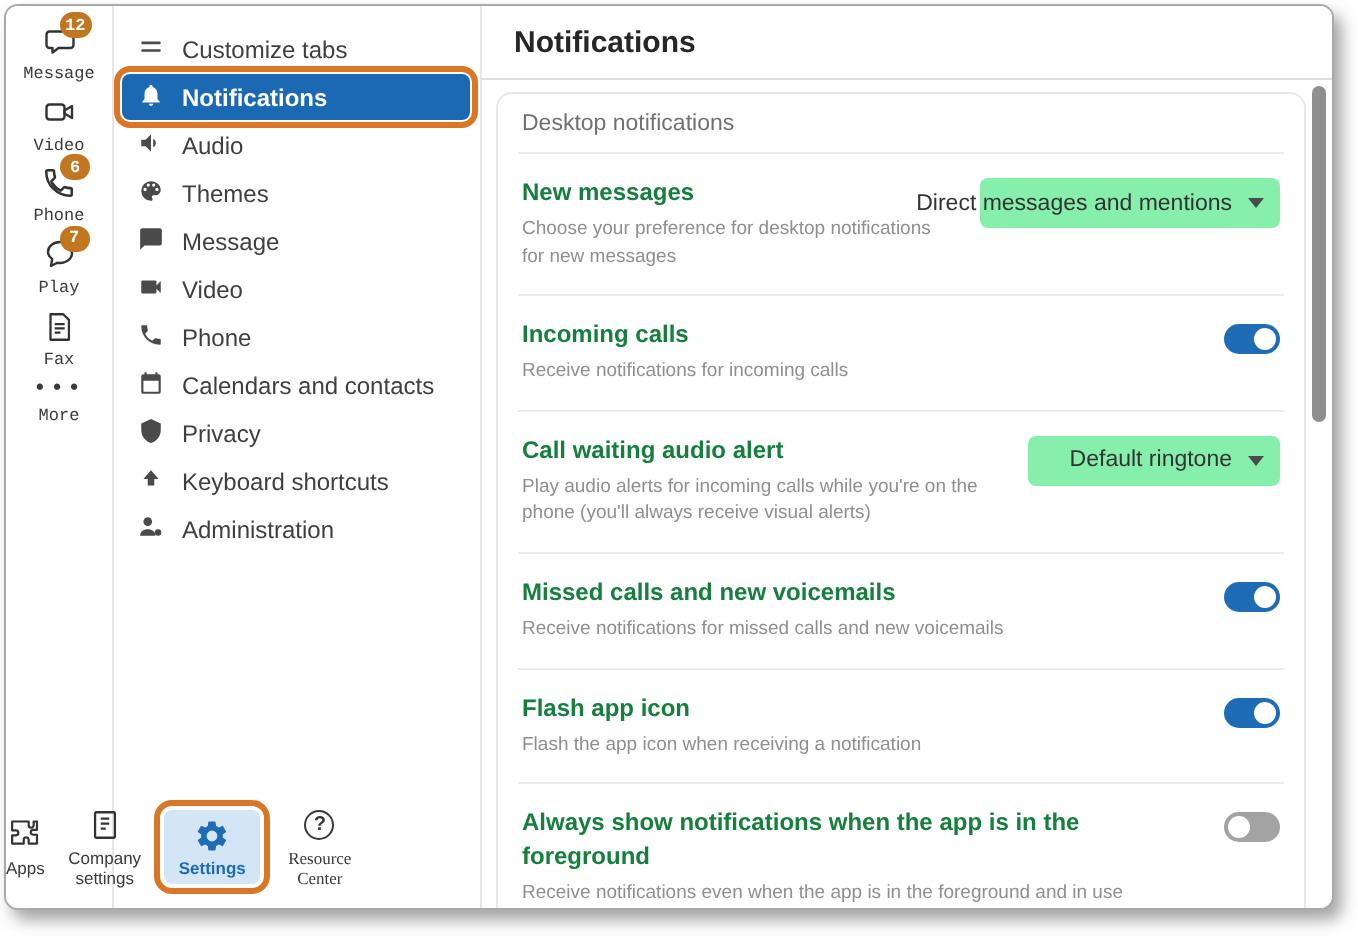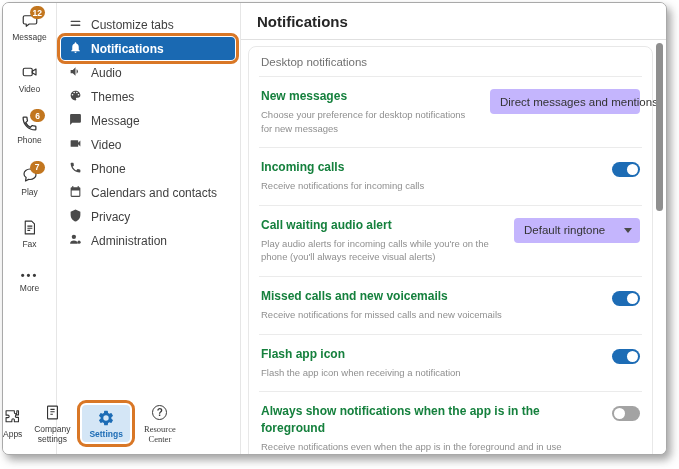--- a/index.html
+++ b/index.html
@@ -3,21 +3,21 @@
 <meta charset="utf-8">
 <style>
   * { margin:0; padding:0; box-sizing:border-box; }
   html,body { width:679px; height:469px; background:#ffffff; font-family:"Liberation Sans", sans-serif; overflow:hidden; }
   .frame { position:absolute; left:2px; top:2px; width:665px; height:453px; background:#fff;
            border:1px solid #a9a9a9; border-radius:7px; box-shadow:4px 5px 8px rgba(90,90,90,.55);
            display:flex; overflow:hidden; }
 
   
   .rail { width:54px; flex:none; border-right:1px solid #e6e6e6; position:relative; background:#fff; }
-  .rail-group-top { display:flex; flex-direction:column; align-items:center; padding-top:8px; gap:20px; }
+  .rail-group-top { display:flex; flex-direction:column; align-items:center; padding-top:8px; gap:4px;font-family:Liberation Mono, monospace; }
   .rail-group-bottom { position:absolute; bottom:8px; left:0; right:0; display:flex; flex-direction:row; align-items:center; gap:5px; }
   .rail-item { display:flex; flex-direction:column; align-items:center; cursor:pointer; width:52px; }
   .rail-icon-wrap { position:relative; height:19px; display:flex; align-items:center; justify-content:center; }
   .rail-icon-wrap svg { display:block; }
   .rail-label { font-size:8.5px; color:#3a3a3a; margin-top:2px; text-align:center; line-height:1.25; }
   .badge { position:absolute; top:-5px; left:9px; min-width:15px; height:13px; padding:0 3px;
            background:#c2761f; color:#fff; border-radius:8px; font-size:8.5px; font-weight:bold;
            display:flex; align-items:center; justify-content:center; }
   .settings-box { background:#d4e6f6; border-radius:4px; padding:3px 7px 2px; outline:3px solid #d97726; outline-offset:2px; margin:4px 0; }
   .settings-box .rail-label { color:#1d6cb5; font-weight:bold; }
@@ -37,22 +37,22 @@
   .main { flex:1; position:relative; background:#fff; min-width:0; }
   .main-header { height:37px; border-bottom:1px solid #e0e0e0; display:flex; align-items:center; padding-left:16px; }
   .main-title { font-size:15px; font-weight:bold; color:#262626; }
   .card { margin:6px 13px 0 7px; border:1px solid #e8e8e8; border-radius:8px; padding:0 10px; background:#fff; }
   .section-label { font-size:11.5px; color:#717171; padding:9px 2px 8px; border-bottom:1px solid #ebebeb; }
   .row { display:flex; justify-content:space-between; align-items:flex-start; padding:11px 2px 12px; border-bottom:1px solid #ebebeb; }
   .row:last-child { border-bottom:none; }
   .row-text { flex:1; padding-right:12px; min-width:0; }
   .row-title { font-size:12px; font-weight:bold; color:#15803d; line-height:1.4; margin-bottom:3px; max-width:340px; }
   .row-desc { font-size:9.5px; color:#8f8f8f; line-height:1.45; max-width:330px; }
-  .dropdown { flex:none; margin-top:1px; height:25px; background:#c4b5fd; border-radius:4px; display:flex;
-              align-items:center; justify-content:space-between; padding:0 8px 0 10px; cursor:pointer; }
+  .dropdown { flex:none; margin-top:1px; height:25px; background:#86efac; border-radius:4px; display:flex;
+              align-items:center; justify-content:flex-end; padding:0 8px 0 10px; cursor:pointer; }
   .dropdown-value { font-size:11.5px; color:#333; white-space:nowrap; }
   .caret { width:0; height:0; border-left:4px solid transparent; border-right:4px solid transparent;
            border-top:5px solid #4a4a4a; margin-left:8px; flex:none; }
   .toggle { flex:none; width:28px; height:15px; border-radius:8px; position:relative; cursor:pointer; margin-top:3px; }
   .toggle.on { background:#1d6cb5; }
   .toggle.off { background:#a3a3a3; }
   .knob { position:absolute; top:2px; width:11px; height:11px; border-radius:50%; background:#fff; }
   .toggle.on .knob { right:2px; }
   .toggle.off .knob { left:2px; }
   .scrollbar-thumb { position:absolute; right:3px; top:40px; width:7px; height:168px; background:#8f8f8f; border-radius:4px; }
@@ -256,20 +256,28 @@
 
     <div class="menu-item">
       <span>
         <svg width="13" height="13" viewBox="0 0 24 24" fill="#4a4a4a">
             <path d="M12 1L3 5v6c0 5.55 3.84 10.74 9 12 5.16-1.26 9-6.45 9-12V5l-9-4z"></path>
           </svg>
       </span>
       <span>Privacy</span>
     </div>
 
+    <div class="menu-item">
+      <span>
+        <svg width="13" height="13" viewBox="0 0 24 24" fill="#4a4a4a">
+            <path d="M12 4l7 8h-4v6h-6v-6H5l7-8z"></path>
+          </svg>
+      </span>
+      <span>Keyboard shortcuts</span>
+    </div>
 
     <div class="menu-item">
       <span>
         <svg width="13" height="13" viewBox="0 0 24 24" fill="#4a4a4a">
             <circle cx="9" cy="7" r="4"></circle>
             <path d="M2 20c0-4 3-6 7-6s7 2 7 6H2z"></path>
             <circle cx="18.5" cy="17" r="3"></circle>
           </svg>
       </span>
       <span>Administration</span>

